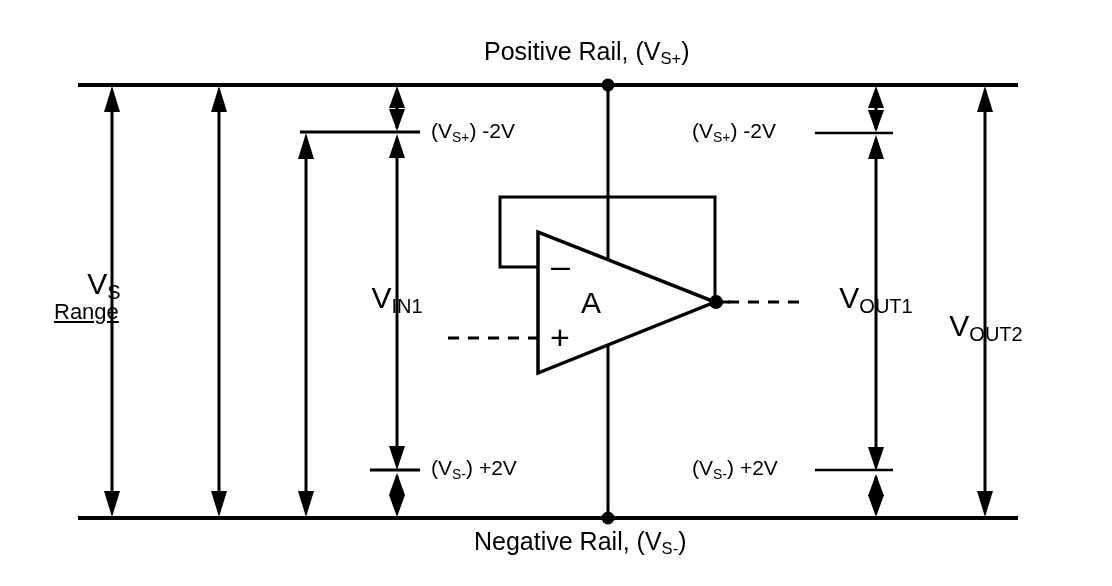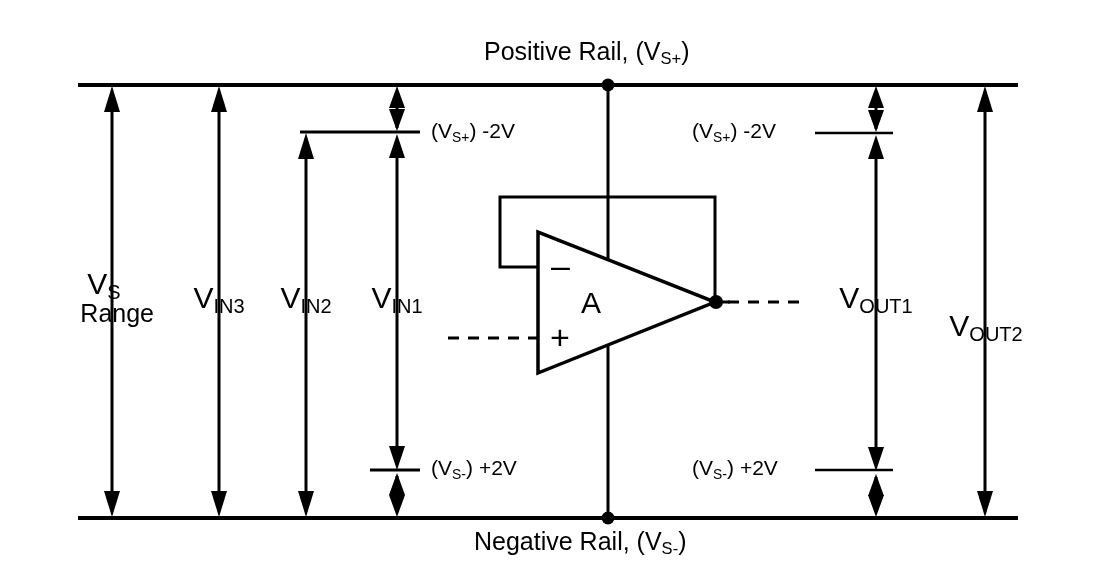--- a/index.html
+++ b/index.html
@@ -48,21 +48,21 @@
   .lbl sub {
     font-size: 0.66em;
     vertical-align: baseline;
     position: relative;
     top: 0.26em;
     letter-spacing: 0.1px;
   }
   .rail-label  { font-size: 25px; }
   .var-label   { font-size: 30px; text-align: center; }
   .var-label .sub2 { font-size: 20px; position: relative; top: 5px; }
-  .range-word  { font-size: 25px; display: block; text-align: right; }
+  .range-word  { font-size: 22px; display: block; text-align: left; text-decoration: underline; }
   .annot       { font-size: 21px; }
   .amp-a       { font-size: 30px; }
   .amp-sign    { font-size: 34px; font-weight: 400; }
 </style>
 </head>
 <body>
 
 <div id="diagram-root">
 
   <svg class="diagram" viewBox="0 0 1112 586">
@@ -140,27 +140,21 @@
 
   <div class="lbl rail-label" style="left:484px; top:38px;">
     <span>Positive Rail, (V</span><sub>S+</sub><span>)</span>
   </div>
 
   <div class="lbl var-label" style="left:54px; top:268px; width:100px;">
     <span>V</span><span class="sub2">S</span>
     <span class="range-word">Range</span>
   </div>
 
-  <div class="lbl var-label" style="left:171px; top:282px; width:96px;">
-    <span>V</span><span class="sub2">IN3</span>
-  </div>
 
-  <div class="lbl var-label" style="left:258px; top:282px; width:96px;">
-    <span>V</span><span class="sub2">IN2</span>
-  </div>
 
   <div class="lbl var-label" style="left:349px; top:282px; width:96px;">
     <span>V</span><span class="sub2">IN1</span>
   </div>
 
   <div class="lbl var-label" style="left:818px; top:282px; width:116px;">
     <span>V</span><span class="sub2">OUT1</span>
   </div>
 
   <div class="lbl var-label" style="left:928px; top:282px; width:116px;margin-top:28px;">

